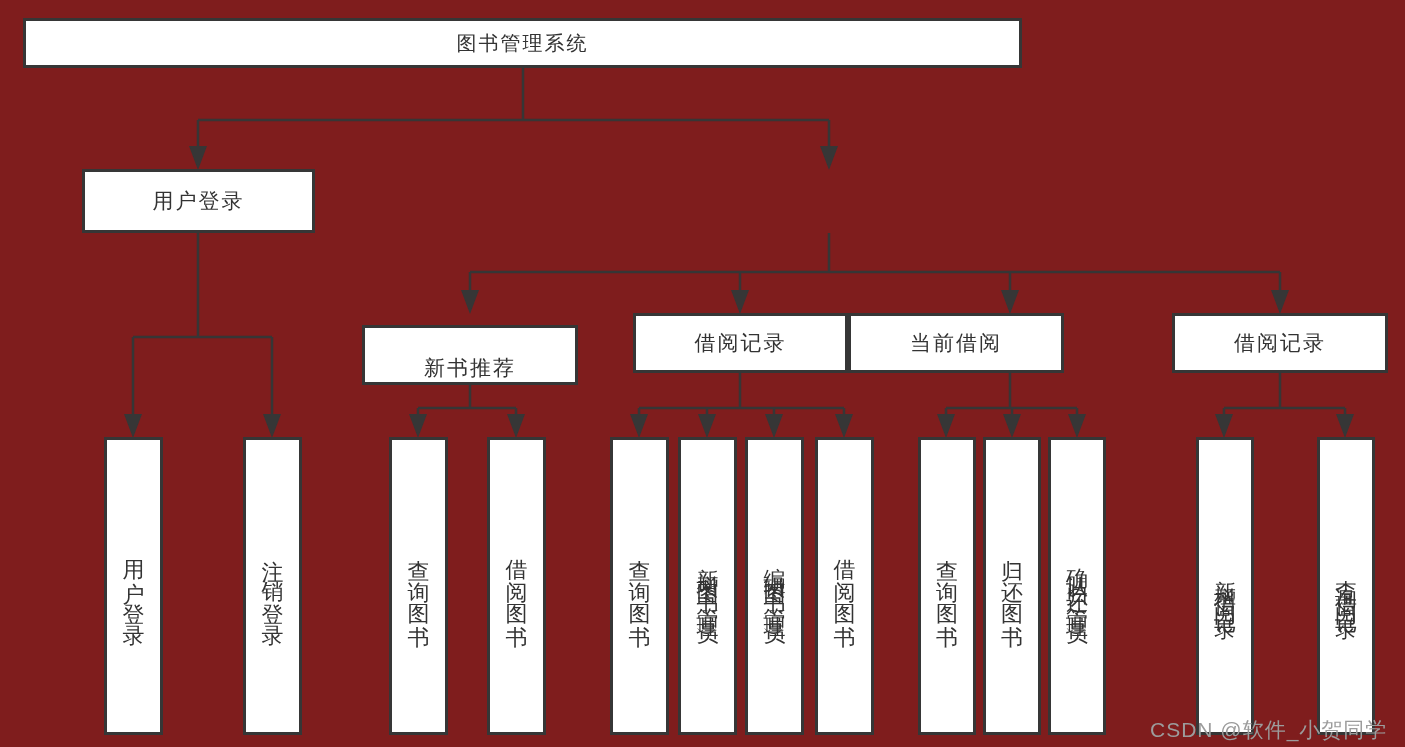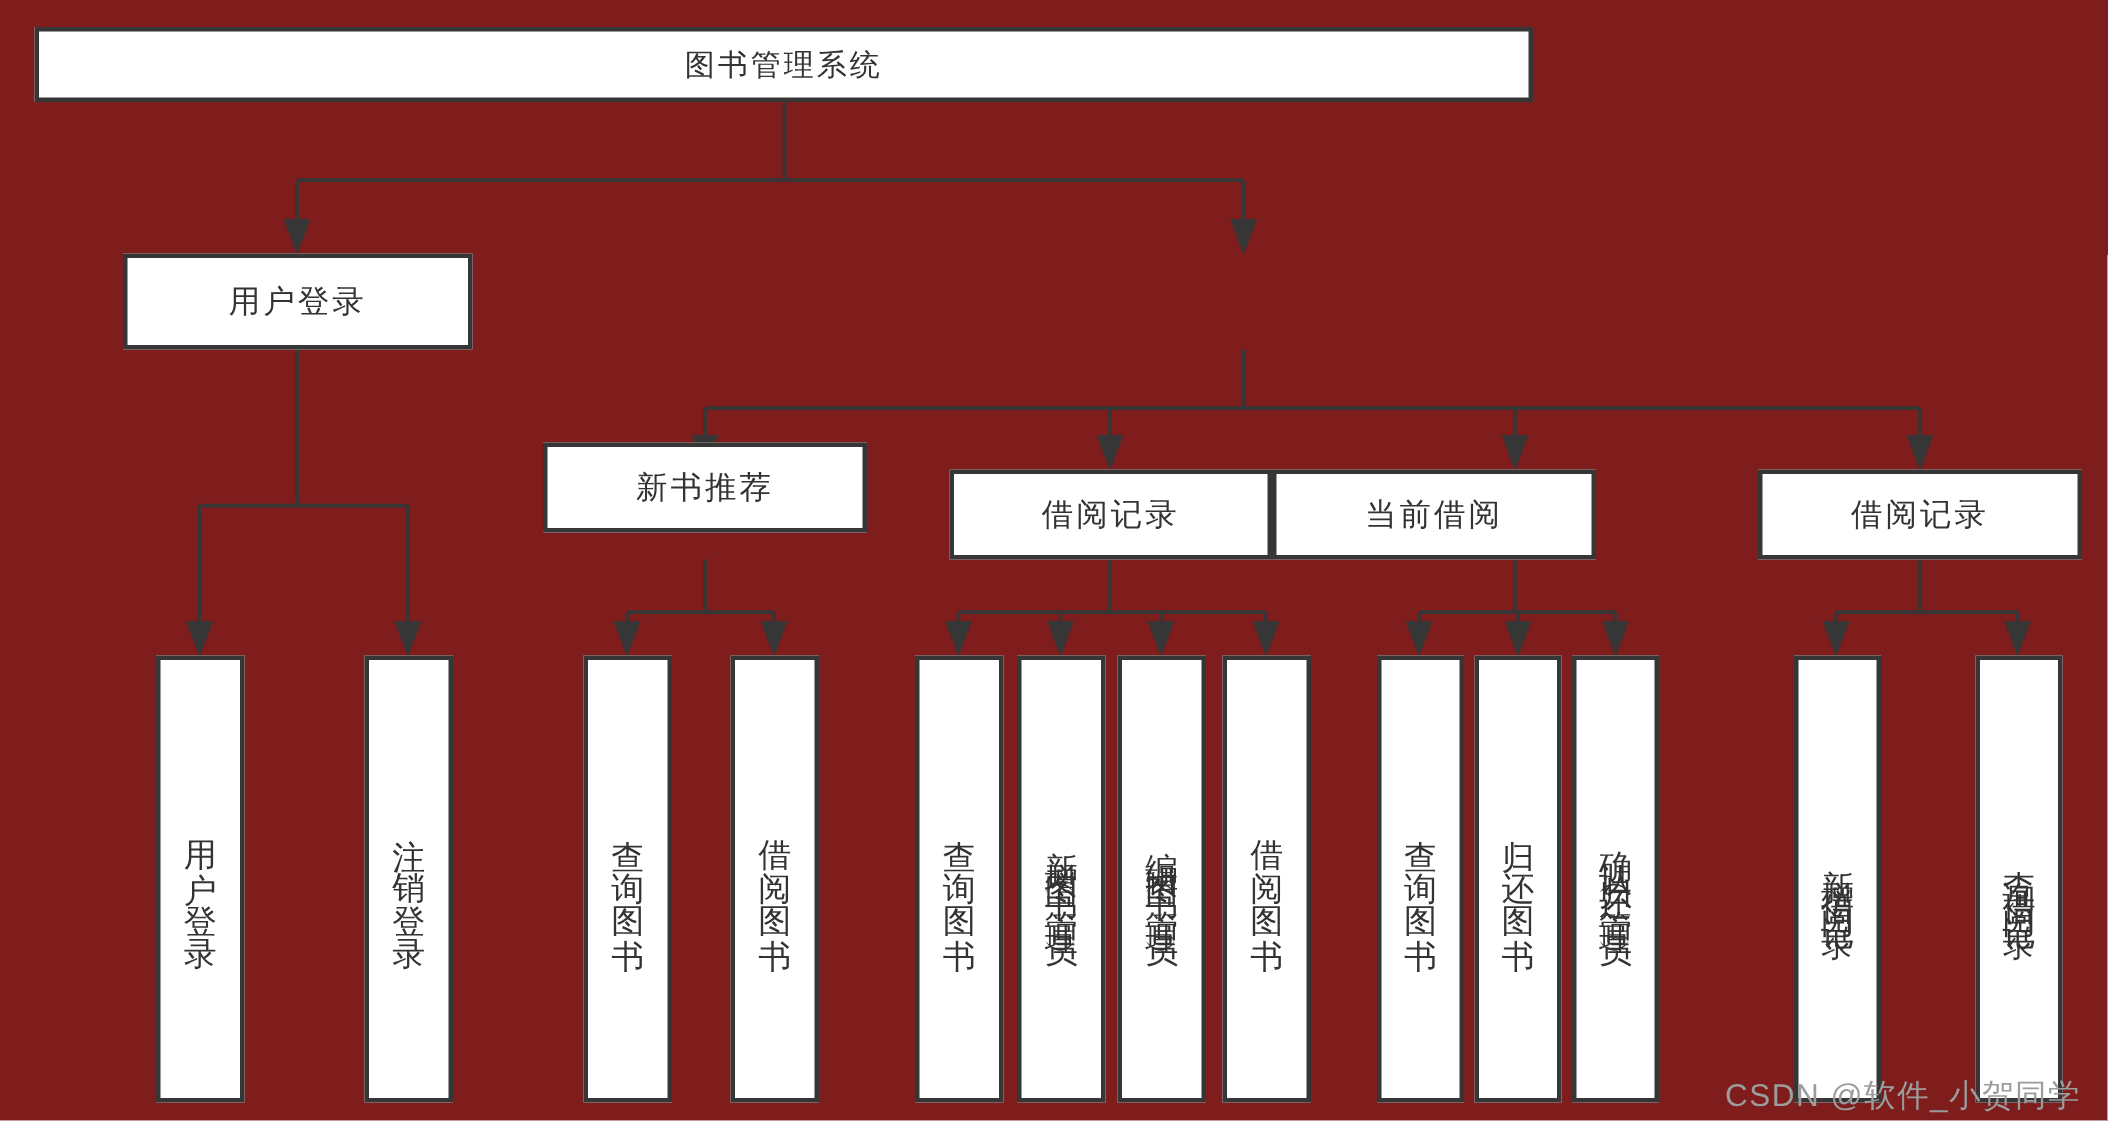--- a/index.html
+++ b/index.html
@@ -109,21 +109,21 @@
   </svg>
 
   <div class="box" style="left:23px; top:18px; width:999px; height:50px;">
     <span class="root-label">图书管理系统</span>
   </div>
 
   <div class="box" style="left:82px; top:169px; width:233px; height:64px;">
     <span class="hlabel">用户登录</span>
   </div>
 
-  <div class="box" style="left:362px; top:295px; width:216px; height:60px;">
+  <div class="box" style="left:362px; top:325px; width:216px; height:60px;align-items:flex-end;">
     <span class="hlabel">新书推荐</span>
   </div>
   <div class="box" style="left:633px; top:313px; width:215px; height:60px;">
     <span class="hlabel">借阅记录</span>
   </div>
   <div class="box" style="left:848px; top:313px; width:216px; height:60px;">
     <span class="hlabel">当前借阅</span>
   </div>
   <div class="box" style="left:1172px; top:313px; width:216px; height:60px;">
     <span class="hlabel">借阅记录</span>

